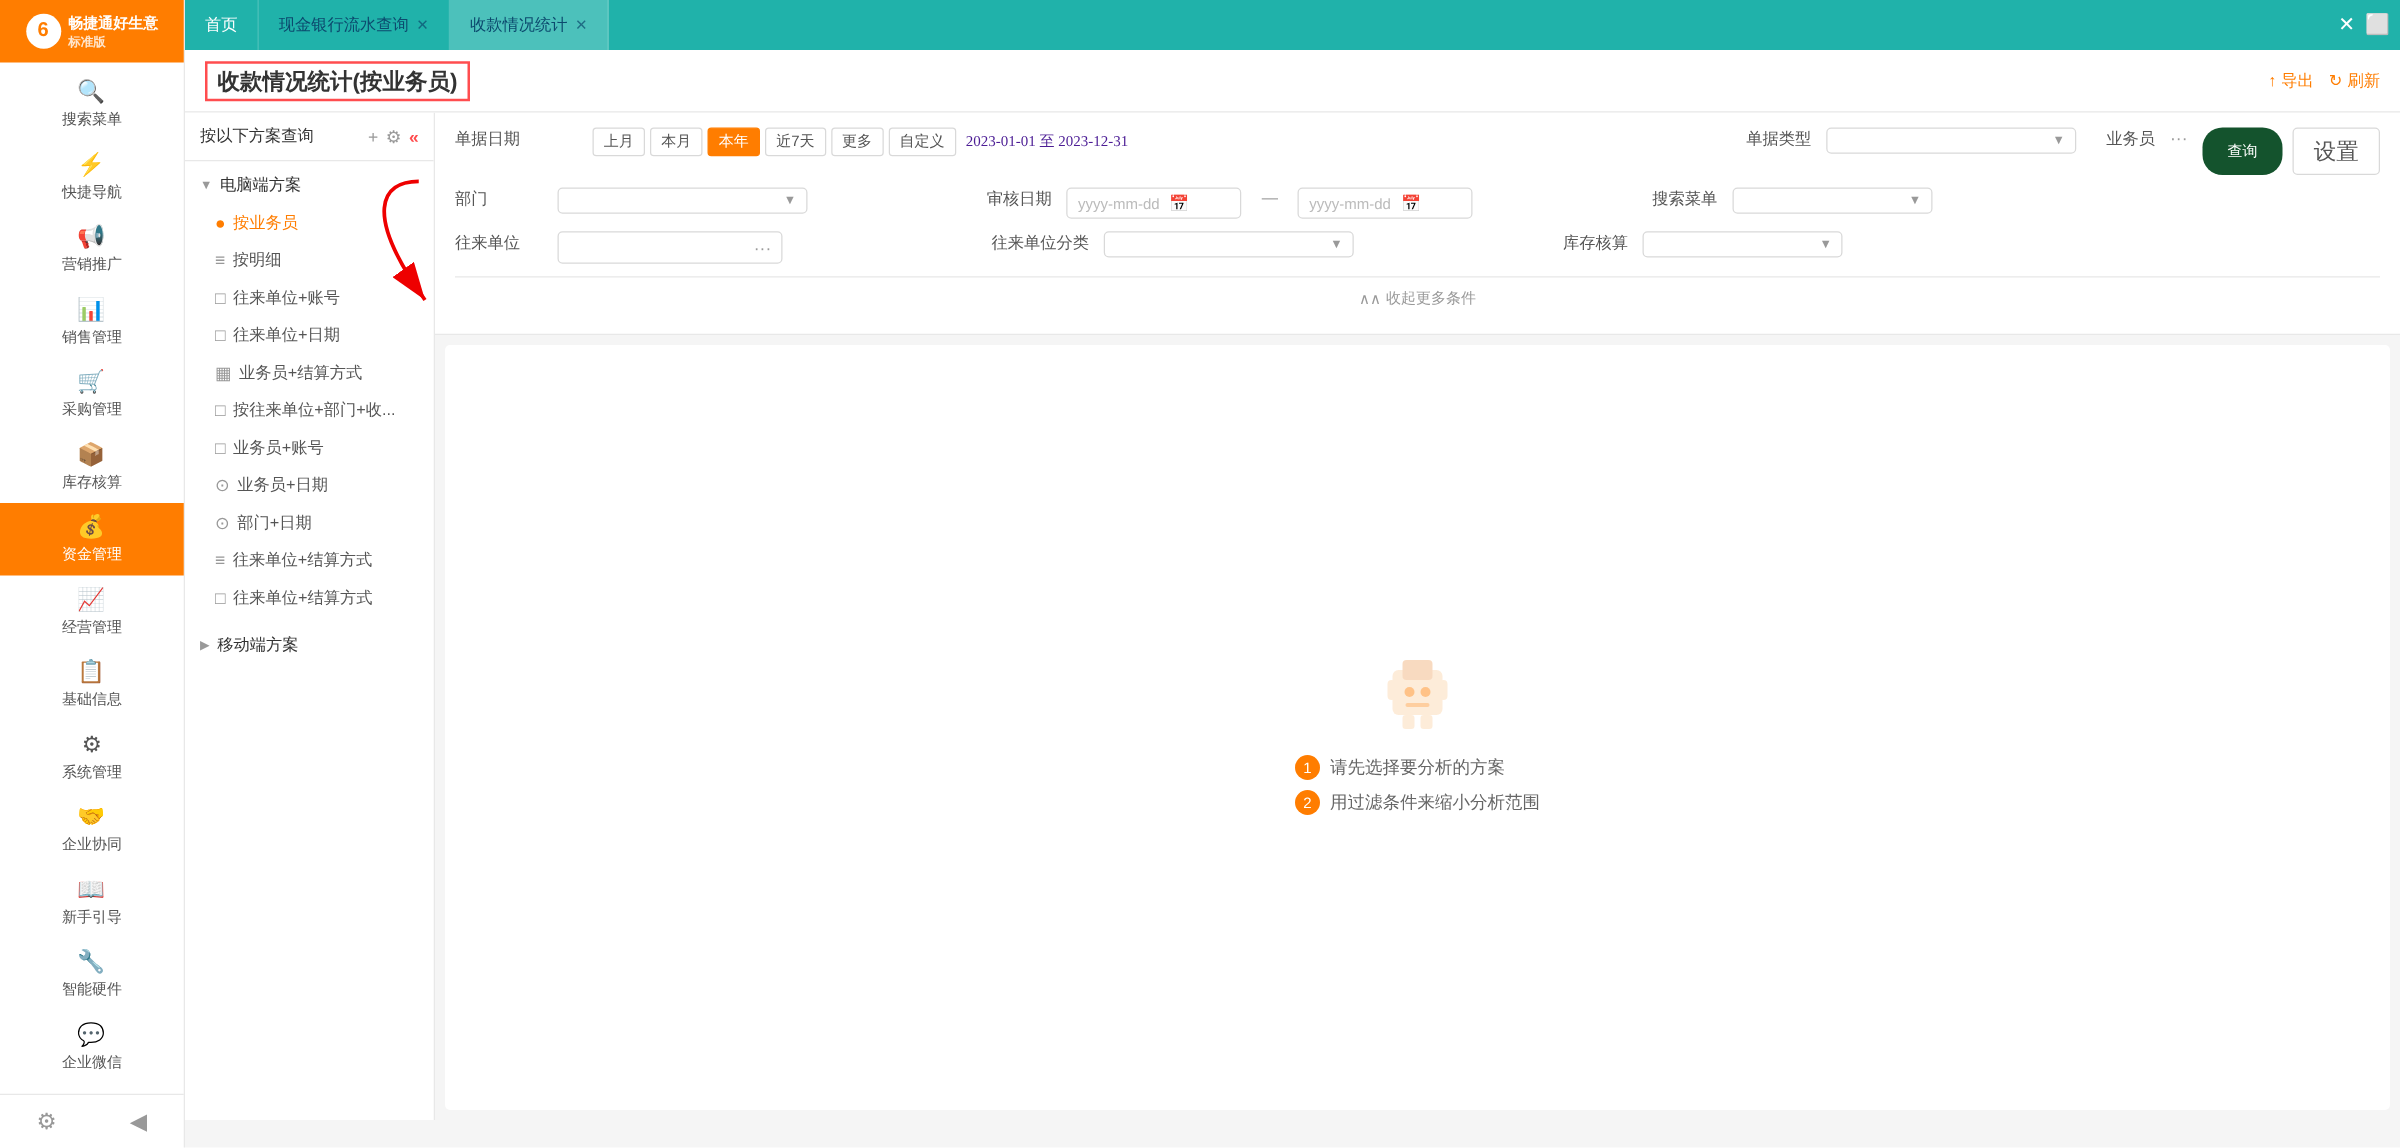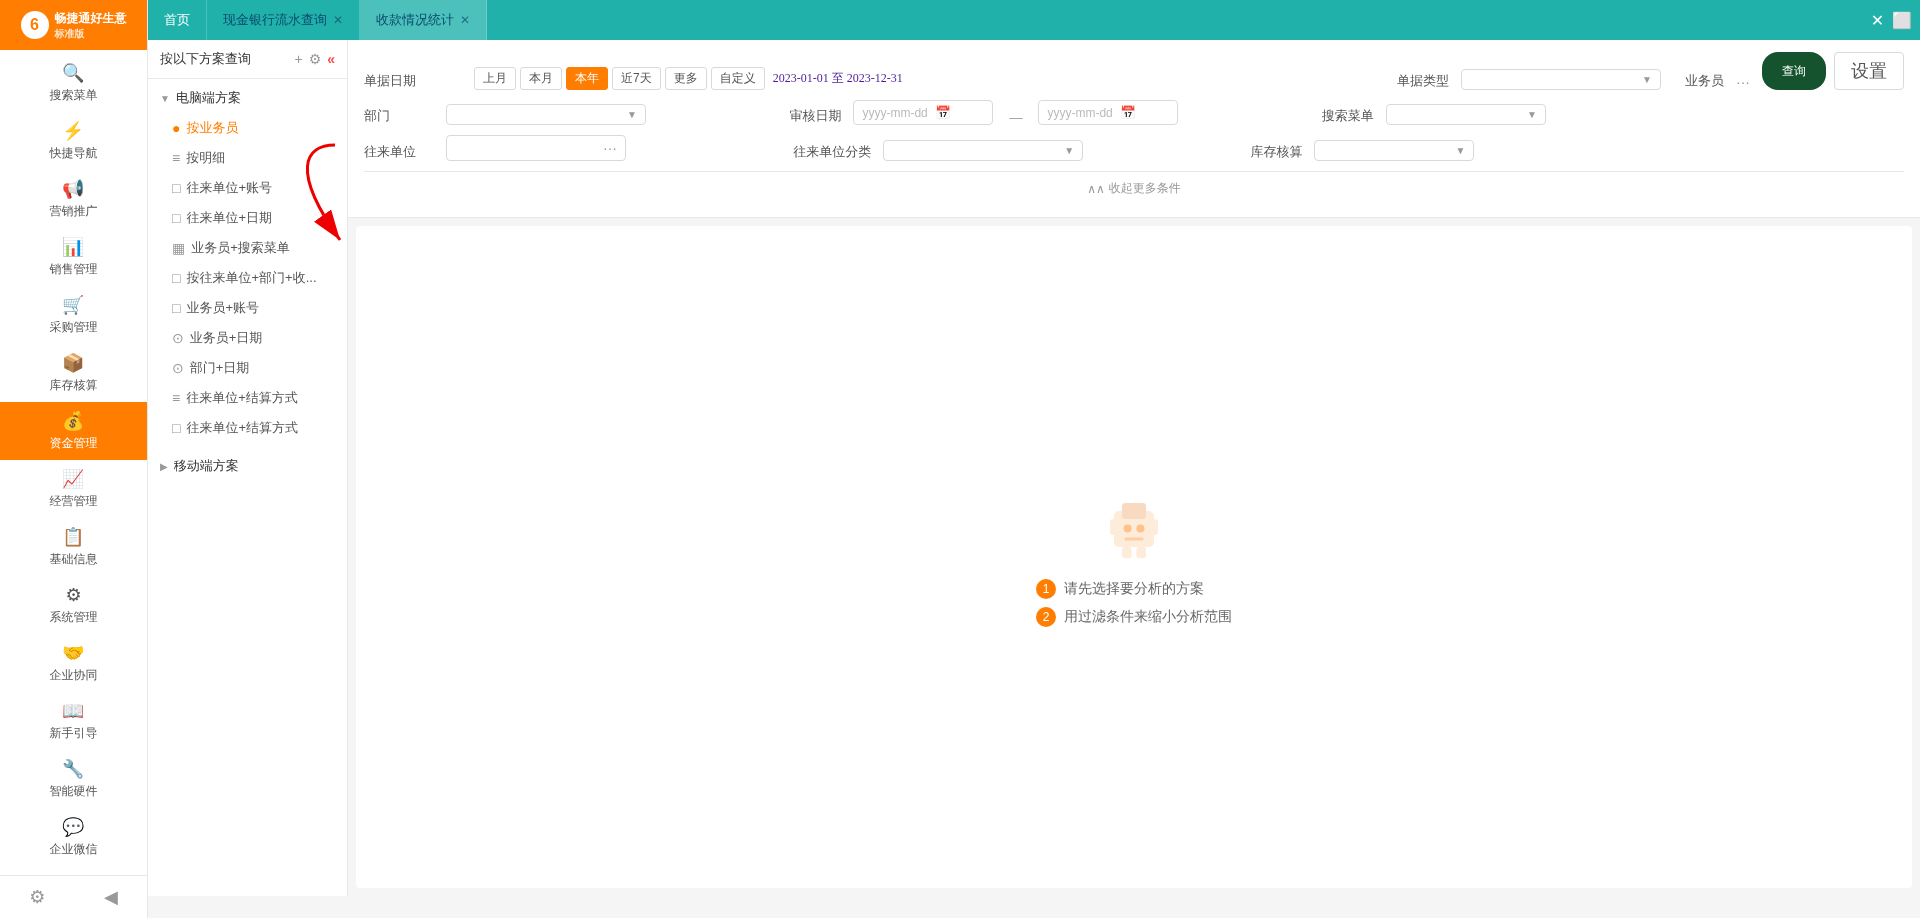--- a/index.html
+++ b/index.html
@@ -187,21 +187,21 @@
     }
 
     
     .filter-panel {
       background: #fff;
       padding: 12px 16px;
       border-bottom: 1px solid #e8e8e8;
     }
     .filter-row {
       display: flex;
-      align-items: flex-end;
+      align-items: flex-start;
       gap: 12px;
       margin-bottom: 10px;
     }
     .filter-row:last-child { margin-bottom: 0; }
     .filter-label {
       width: 70px;
       color: #555;
       font-size: 13px;
       flex-shrink: 0;
     }
@@ -397,20 +397,33 @@
     <div class="tab-item active">
       <span>收款情况统计</span>
       <span class="tab-close">✕</span>
     </div>
     <div class="tab-bar-right">
       <span class="tab-window-btn">✕</span>
       <span class="tab-window-btn">⬜</span>
     </div>
   </div>
 
+  <div class="page-header">
+    <div class="page-title">收款情况统计(按业务员)</div>
+    <div class="page-header-actions">
+      <div class="action-btn">
+        <span>↑</span>
+        <span>导出</span>
+      </div>
+      <div class="action-btn">
+        <span>↻</span>
+        <span>刷新</span>
+      </div>
+    </div>
+  </div>
 
   <div class="content-area">
 
     <div class="left-panel">
       <div class="left-panel-header">
         <span>按以下方案查询</span>
         <div class="left-panel-header-icons">
           <span class="left-panel-header-icon">+</span>
           <span class="left-panel-header-icon">⚙</span>
           <span class="left-panel-header-icon" style="color:#ff4d4f;font-weight:bold;">«</span>
@@ -432,21 +445,21 @@
         <div class="scheme-item">
           <span class="scheme-icon">□</span>
           <span>往来单位+账号</span>
         </div>
         <div class="scheme-item">
           <span class="scheme-icon">□</span>
           <span>往来单位+日期</span>
         </div>
         <div class="scheme-item">
           <span class="scheme-icon">▦</span>
-          <span>业务员+搜索菜单</span>
+          <span>业务员+结算方式</span>
         </div>
         <div class="scheme-item">
           <span class="scheme-icon">□</span>
           <span>按往来单位+部门+收...</span>
         </div>
         <div class="scheme-item">
           <span class="scheme-icon">□</span>
           <span>业务员+账号</span>
         </div>
         <div class="scheme-item">

